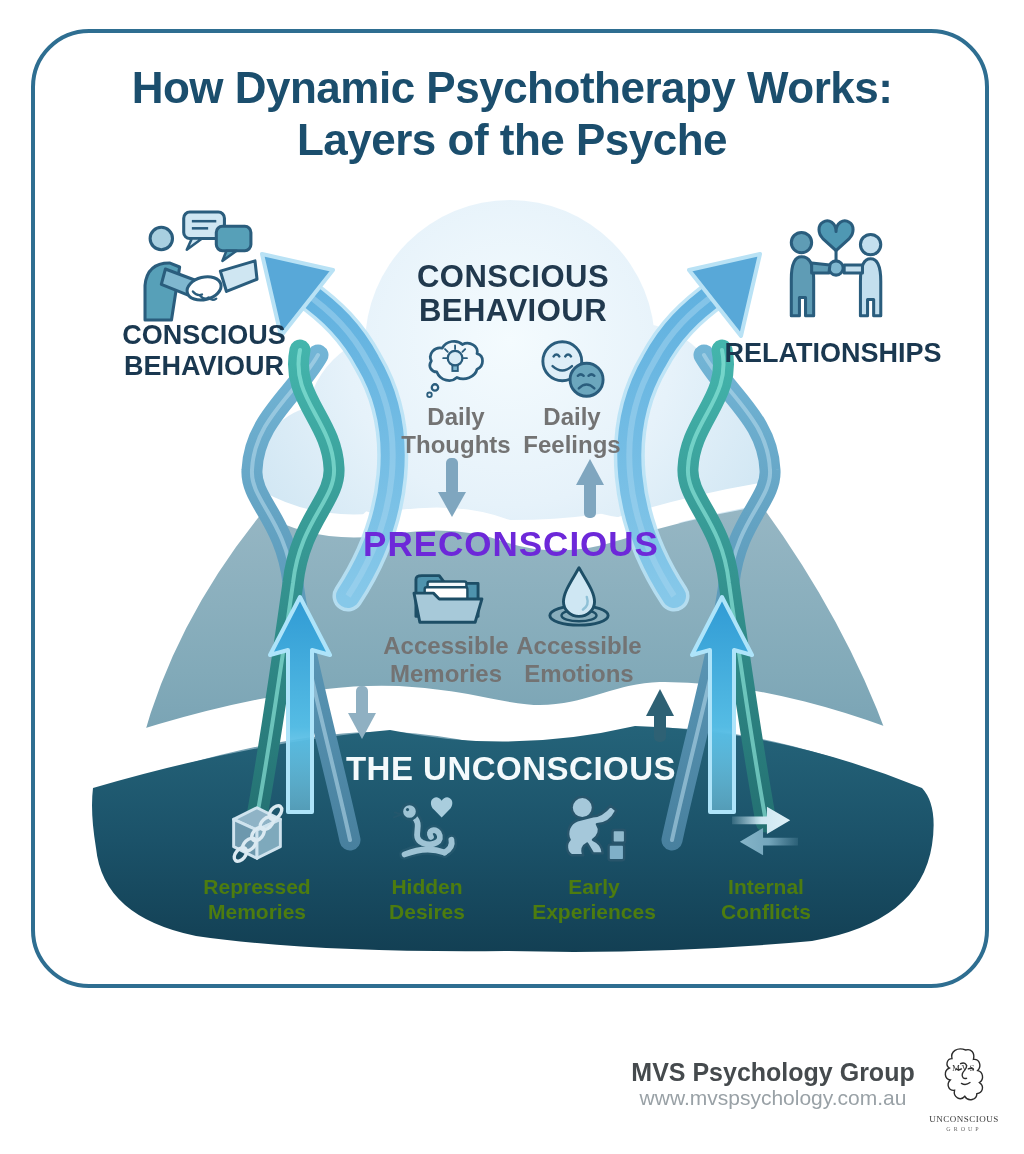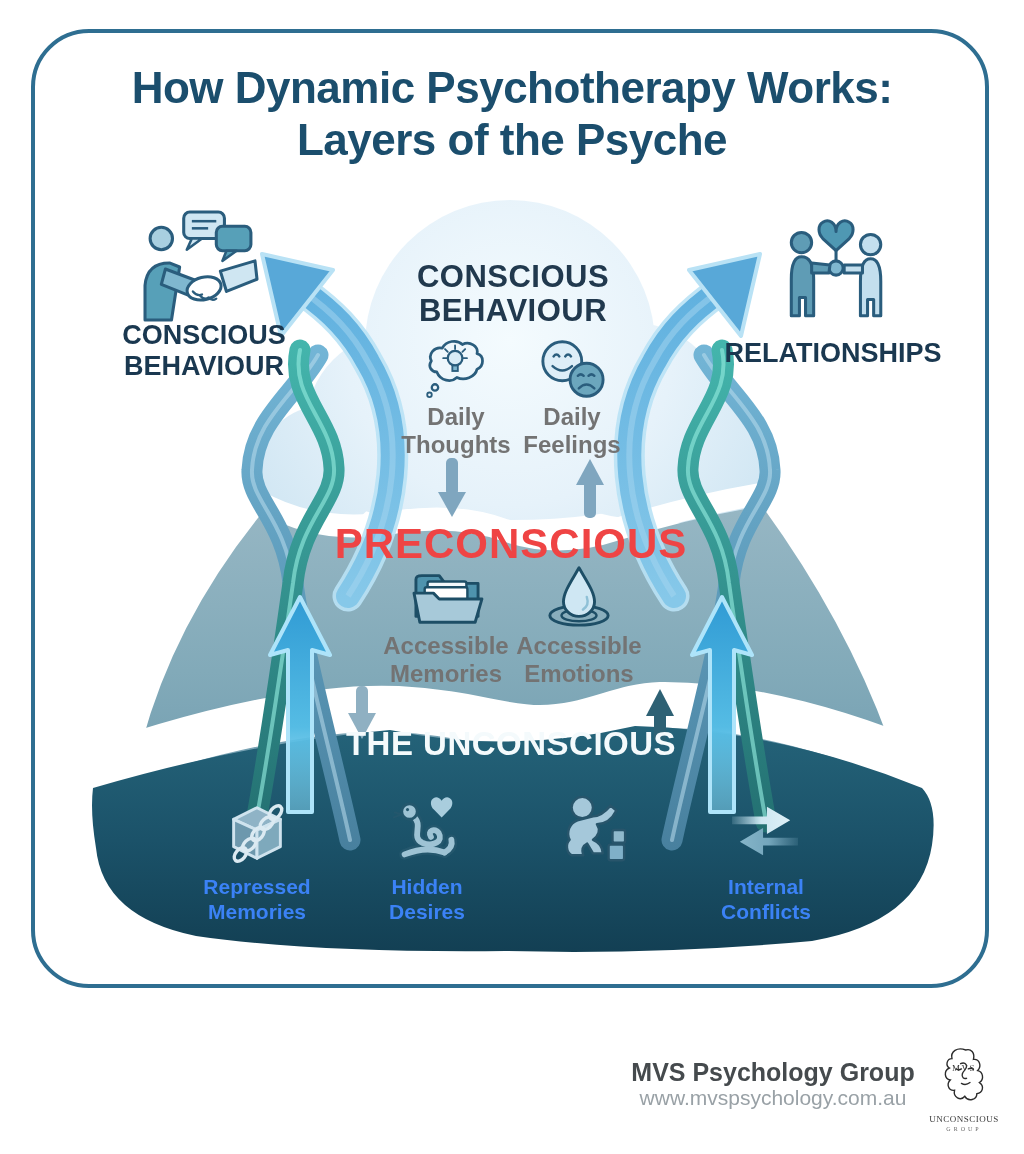--- a/index.html
+++ b/index.html
@@ -5,24 +5,24 @@
   html,body{margin:0;padding:0;background:#ffffff;}
   .stage{position:relative;width:1024px;height:1154px;background:#ffffff;overflow:hidden;
          font-family:"Liberation Sans",sans-serif;}
   .frame{position:absolute;left:31px;top:29px;width:958px;height:959px;box-sizing:border-box;
          border:4px solid #2e6e91;border-radius:58px;}
   .scene{position:absolute;left:0;top:0;width:1024px;height:1154px;}
   .lbl{position:absolute;transform:translateX(-50%);text-align:center;white-space:nowrap;}
   .title{font-size:44px;line-height:52px;font-weight:700;color:#1b4e6d;letter-spacing:-.5px;}
   .outcome{font-size:27px;line-height:31px;font-weight:700;color:#1a3850;}
   .layer-title-dark{font-size:31px;line-height:34px;font-weight:700;color:#21394e;letter-spacing:.5px;}
-  .layer-title-light{font-size:42px;line-height:38px;font-weight:700;color:#ef4444;letter-spacing:1px;}
+  .layer-title-light{font-size:35px;line-height:38px;font-weight:700;color:#6d28d9;letter-spacing:1px;}
   .layer-title-unc{font-size:33px;line-height:36px;font-weight:700;color:#f4fafc;letter-spacing:.5px;}
   .item-dark{font-size:24px;line-height:28px;font-weight:600;color:#737373;}
-  .item-light{font-size:21px;line-height:25px;font-weight:600;color:#3b82f6;}
+  .item-light{font-size:21px;line-height:25px;font-weight:600;color:#4d7c0f;}
   .brand{font-size:25px;line-height:27px;font-weight:700;color:#454a4d;}
   .website{font-size:21px;line-height:23px;font-weight:400;color:#99a1a6;}
   .logo-txt{position:absolute;transform:translateX(-50%);text-align:center;color:#3a3a3a;
             font-family:"Liberation Serif",serif;}
   .icon{position:absolute;}
 </style>
 </head>
 <body>
 
 <div class="stage">
@@ -246,21 +246,21 @@
     <ellipse cx="38" cy="55" rx="30" ry="10" fill="none" stroke="#1d4e66" stroke-width="3"></ellipse>
     <ellipse cx="38" cy="55" rx="18" ry="6" fill="none" stroke="#1d4e66" stroke-width="2.5"></ellipse>
     <path d="M 38 6 C 30 20 22 31 22 41 a 16 15 0 0 0 32 0 C 54 31 46 20 38 6 Z" fill="#cfe7f3" stroke="#1d4e66" stroke-width="3" stroke-linejoin="round"></path>
     <path d="M 46 36 q 3 9 -4 13" fill="none" stroke="#8fc0d6" stroke-width="2.5" stroke-linecap="round"></path>
   </svg>
   <div class="lbl item-dark" style="left:579px;top:632px;">
     <div>Accessible</div>
     <div>Emotions</div>
   </div>
 
-  <div class="lbl layer-title-unc" style="left:511px;top:726px;">
+  <div class="lbl layer-title-unc" style="left:511px;top:751px;">
     <div>THE UNCONSCIOUS</div>
   </div>
 
   <svg class="icon" style="left:220px;top:796px;" width="74" height="74" viewBox="0 0 76 76">
     <polygon points="14,24 38,12 62,24 38,35" fill="#8fb3c6" stroke="#cfe3ee" stroke-width="3" stroke-linejoin="round"></polygon>
     <polygon points="14,24 14,52 38,64 38,35" fill="#6d98ad" stroke="#cfe3ee" stroke-width="3" stroke-linejoin="round"></polygon>
     <polygon points="62,24 62,52 38,64 38,35" fill="#7ea9bc" stroke="#cfe3ee" stroke-width="3" stroke-linejoin="round"></polygon>
     <g fill="none" stroke="#dbeaf2" stroke-width="3.5">
       <ellipse cx="57" cy="17" rx="8" ry="5" transform="rotate(-50 57 17)"></ellipse>
       <ellipse cx="48" cy="28" rx="8" ry="5" transform="rotate(-42 48 28)"></ellipse>
@@ -296,20 +296,24 @@
   </div>
 
   <svg class="icon" style="left:554px;top:793px;" width="78" height="74" viewBox="0 0 80 76">
     <circle cx="29" cy="15" r="11" fill="#a5c8da" stroke="#28556b" stroke-width="2.5"></circle>
     <path d="M 24 28 C 16 31 12 40 16 48 C 12 52 12 60 18 64 L 30 64 C 28 58 30 54 34 52
              L 40 62 L 50 62 C 50 56 46 50 40 48 C 46 44 48 38 44 32 C 54 32 60 26 64 18
              L 58 13 C 52 20 46 24 40 24 Z" fill="#a5c8da" stroke="#28556b" stroke-width="2.5" stroke-linejoin="round"></path>
     <rect x="60" y="38" width="13" height="13" rx="2" fill="#8fb9cc" stroke="#28556b" stroke-width="2.5"></rect>
     <rect x="56" y="53" width="16" height="16" rx="2" fill="#7fb0c8" stroke="#28556b" stroke-width="2.5"></rect>
   </svg>
+  <div class="lbl item-light" style="left:594px;top:874px;">
+    <div>Early</div>
+    <div>Experiences</div>
+  </div>
 
   <svg class="icon" style="left:726px;top:800px;" width="78" height="62" viewBox="0 0 80 64">
     <defs>
       <linearGradient id="gArrTop" x1="0" y1="0" x2="1" y2="0">
         <stop offset="0" stop-color="#bfe0ed" stop-opacity="0.15"></stop>
         <stop offset="0.5" stop-color="#cde7f2"></stop>
         <stop offset="1" stop-color="#def0f7"></stop>
       </linearGradient>
       <linearGradient id="gArrBot" x1="1" y1="0" x2="0" y2="0">
         <stop offset="0" stop-color="#6d9cb2" stop-opacity="0.2"></stop>

